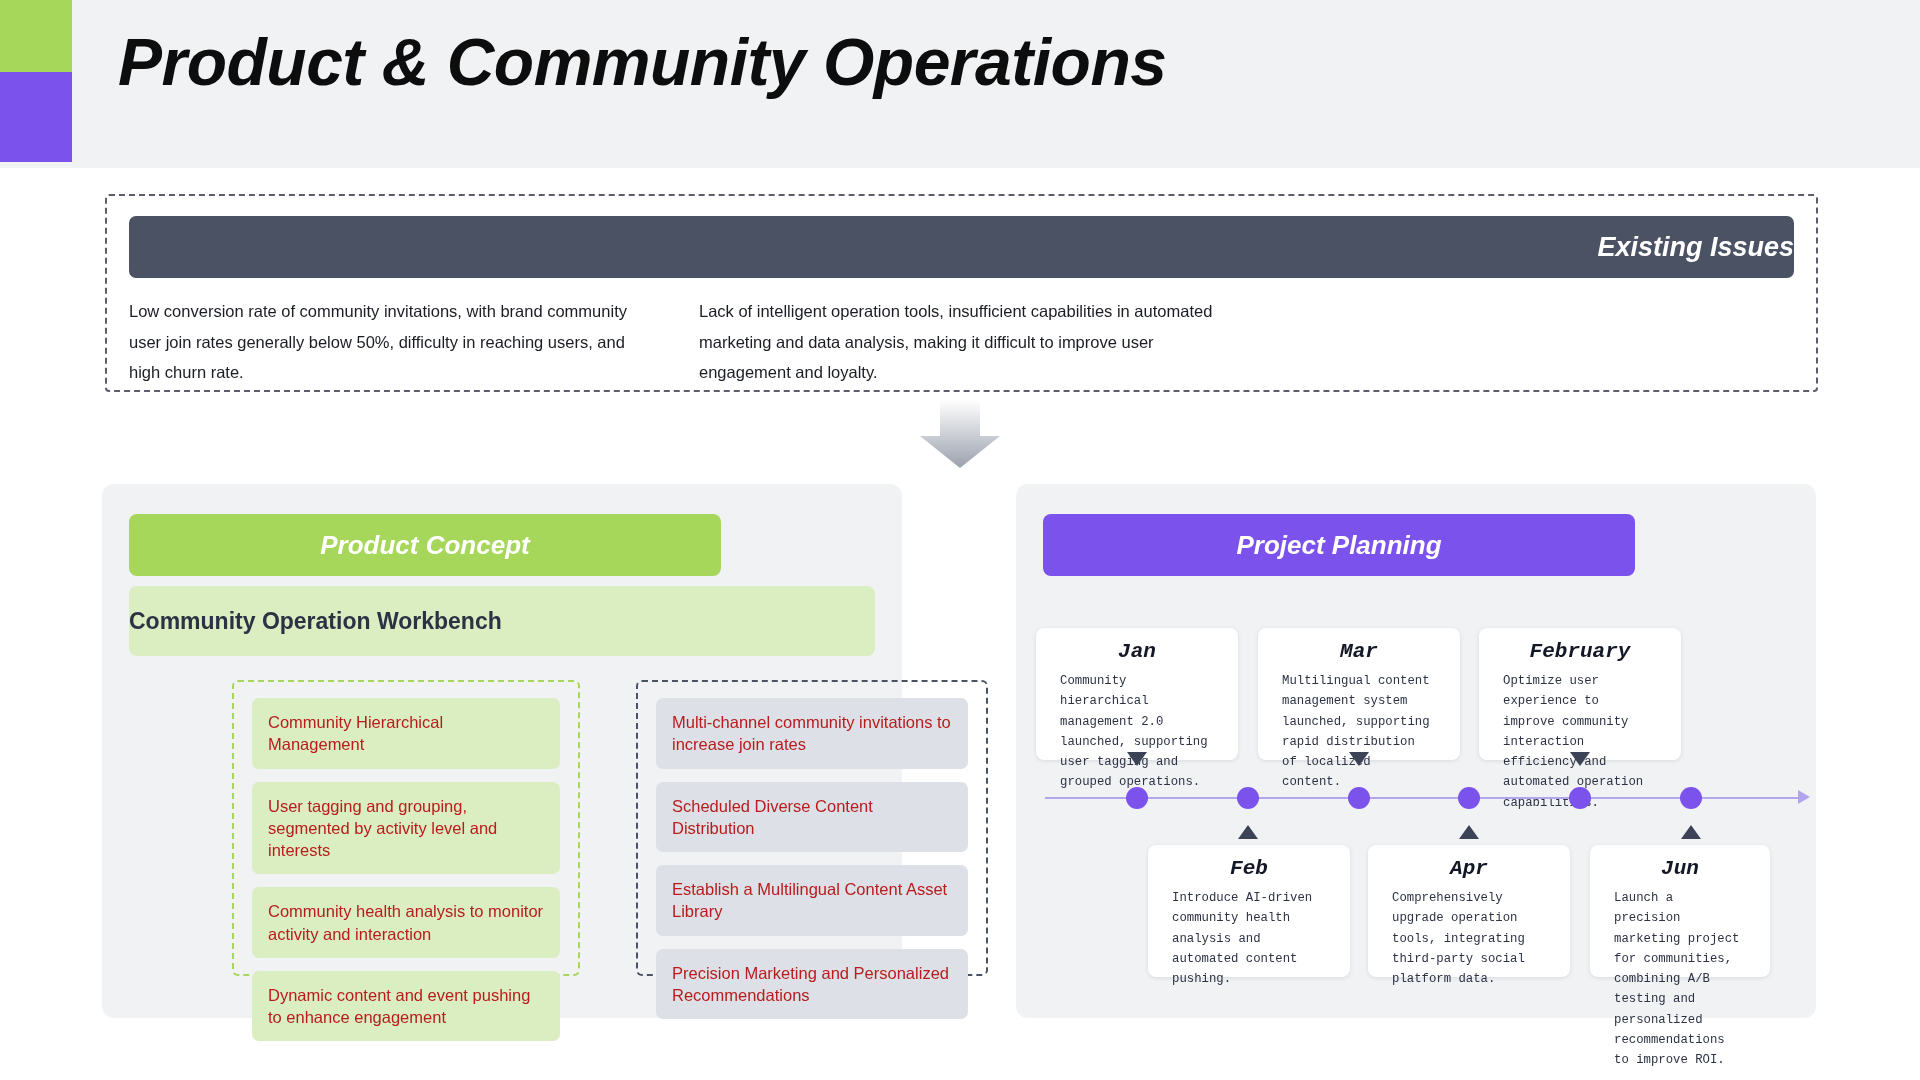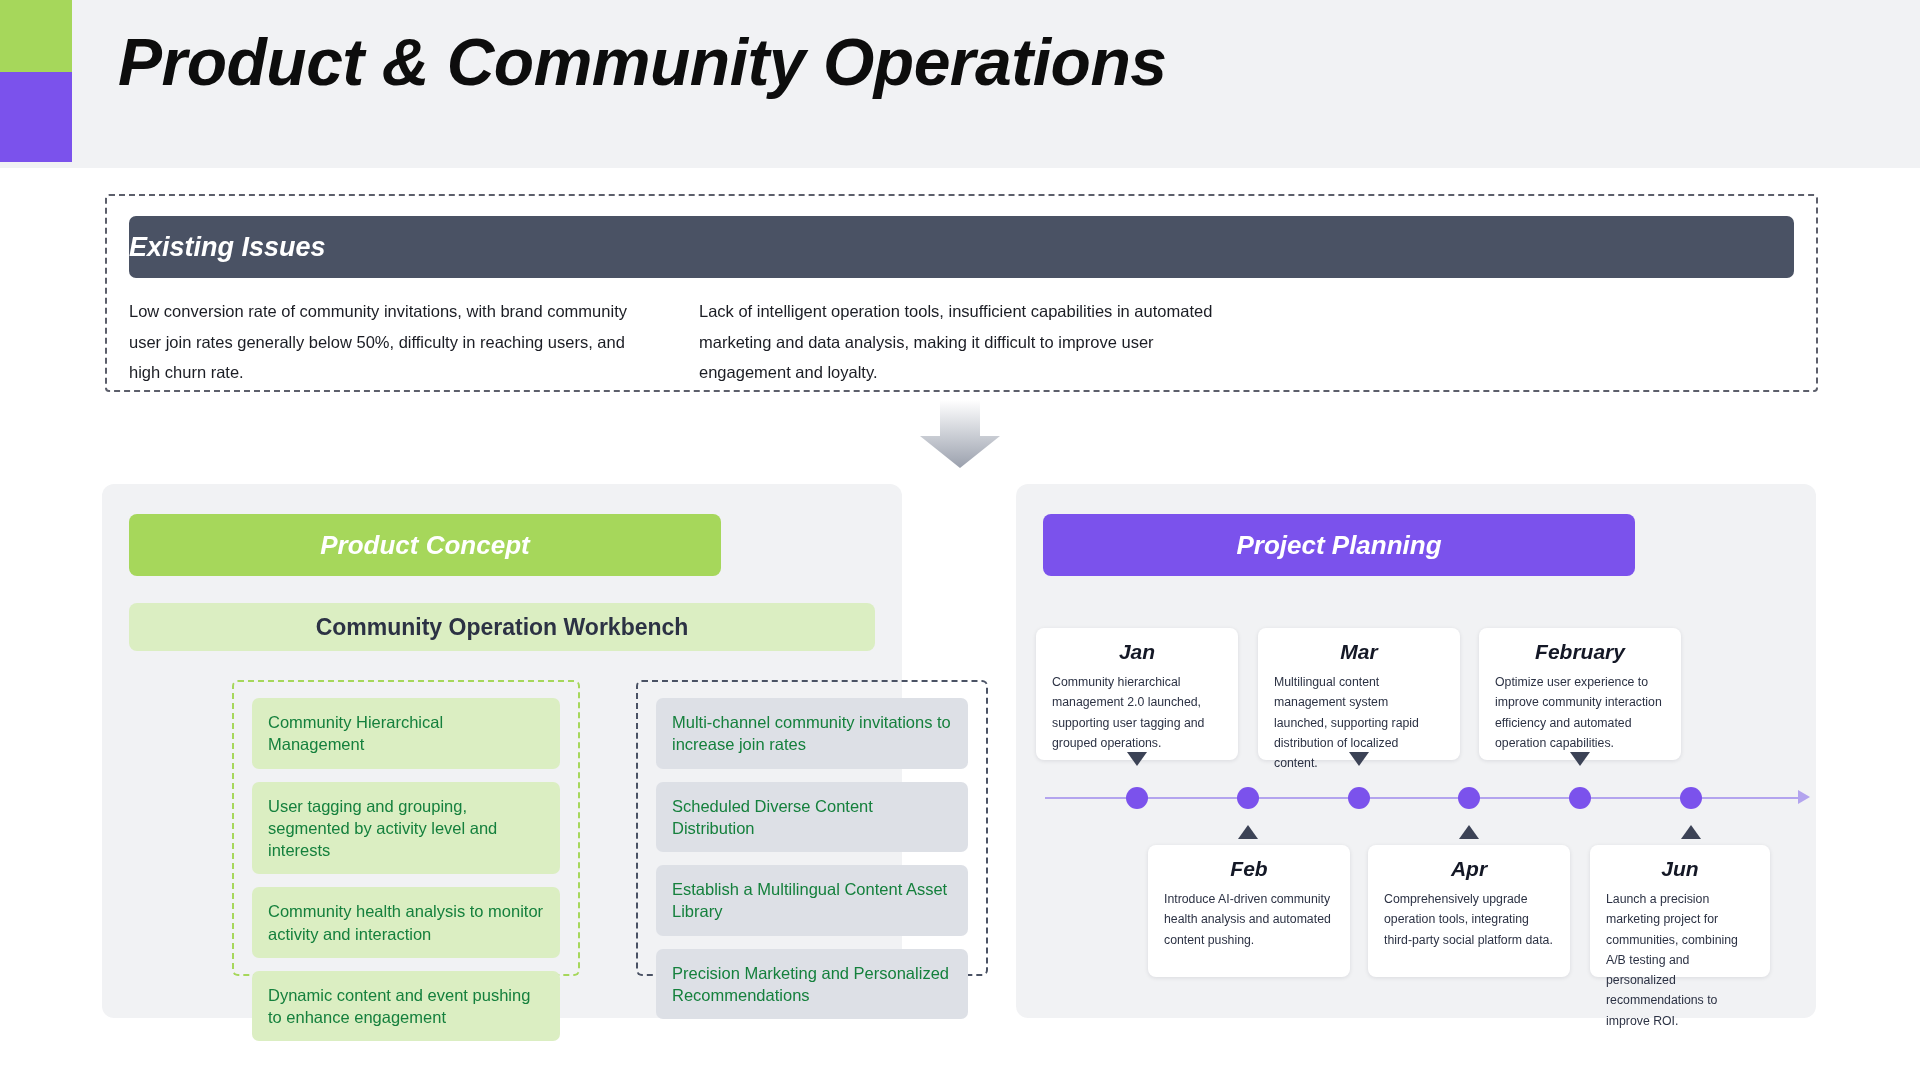--- a/index.html
+++ b/index.html
@@ -63,21 +63,21 @@
   .issues-header {
     position: absolute;
     left: 22px;
     top: 20px;
     width: 1665px;
     height: 62px;
     background: #4a5264;
     border-radius: 7px;
     display: flex;
     align-items: center;
-    justify-content: flex-start;
+    justify-content: flex-end;
   }
   .issues-header-text {
     color: #ffffff;
     font-size: 27px;
     font-weight: 800;
     font-style: italic;
   }
   .issues-cols {
     position: absolute;
     left: 22px;
@@ -137,28 +137,27 @@
     color: #ffffff;
     font-size: 26px;
     font-weight: 800;
     font-style: italic;
   }
 
   
   .workbench-bar {
     position: absolute;
     left: 27px;
-    top: 119px;
+    top: 102px;
     width: 746px;
-    height: 48px;
+    height: 70px;
     background: #dbeec2;
     border-radius: 8px;
     display: flex;
     align-items: center;
-    justify-content: center;
   }
   .workbench-text {
     color: #2c3244;
     font-size: 23px;
     font-weight: 800;
   }
   .dash-box {
     position: absolute;
     top: 196px;
     box-sizing: border-box;
@@ -177,33 +176,34 @@
     height: 296px;
     border: 2px dashed #4a5264;
   }
   .chip {
     border-radius: 7px;
     font-size: 16.5px;
     line-height: 1.35;
     padding: 13px 16px;
     margin-bottom: 13px;
     box-sizing: border-box;
-    color: #15803d;
+    color: #b91c1c;
   }
   .chip-green { background: #dbeec2; }
   .chip-slate { background: #dde0e6; }
 
   
   .tl-card {
     position: absolute;
     background: #ffffff;
     border-radius: 8px;
     box-shadow: 0 1px 4px rgba(20,24,40,0.10);
     box-sizing: border-box;
-    padding: 12px 16px;
+    padding: 12px 24px;
+    font-family: Liberation Mono, monospace;
   }
   .tl-card-title {
     text-align: center;
     font-size: 21px;
     font-weight: 800;
     font-style: italic;
     color: #141826;
     margin-bottom: 8px;
   }
   .tl-card-desc {

